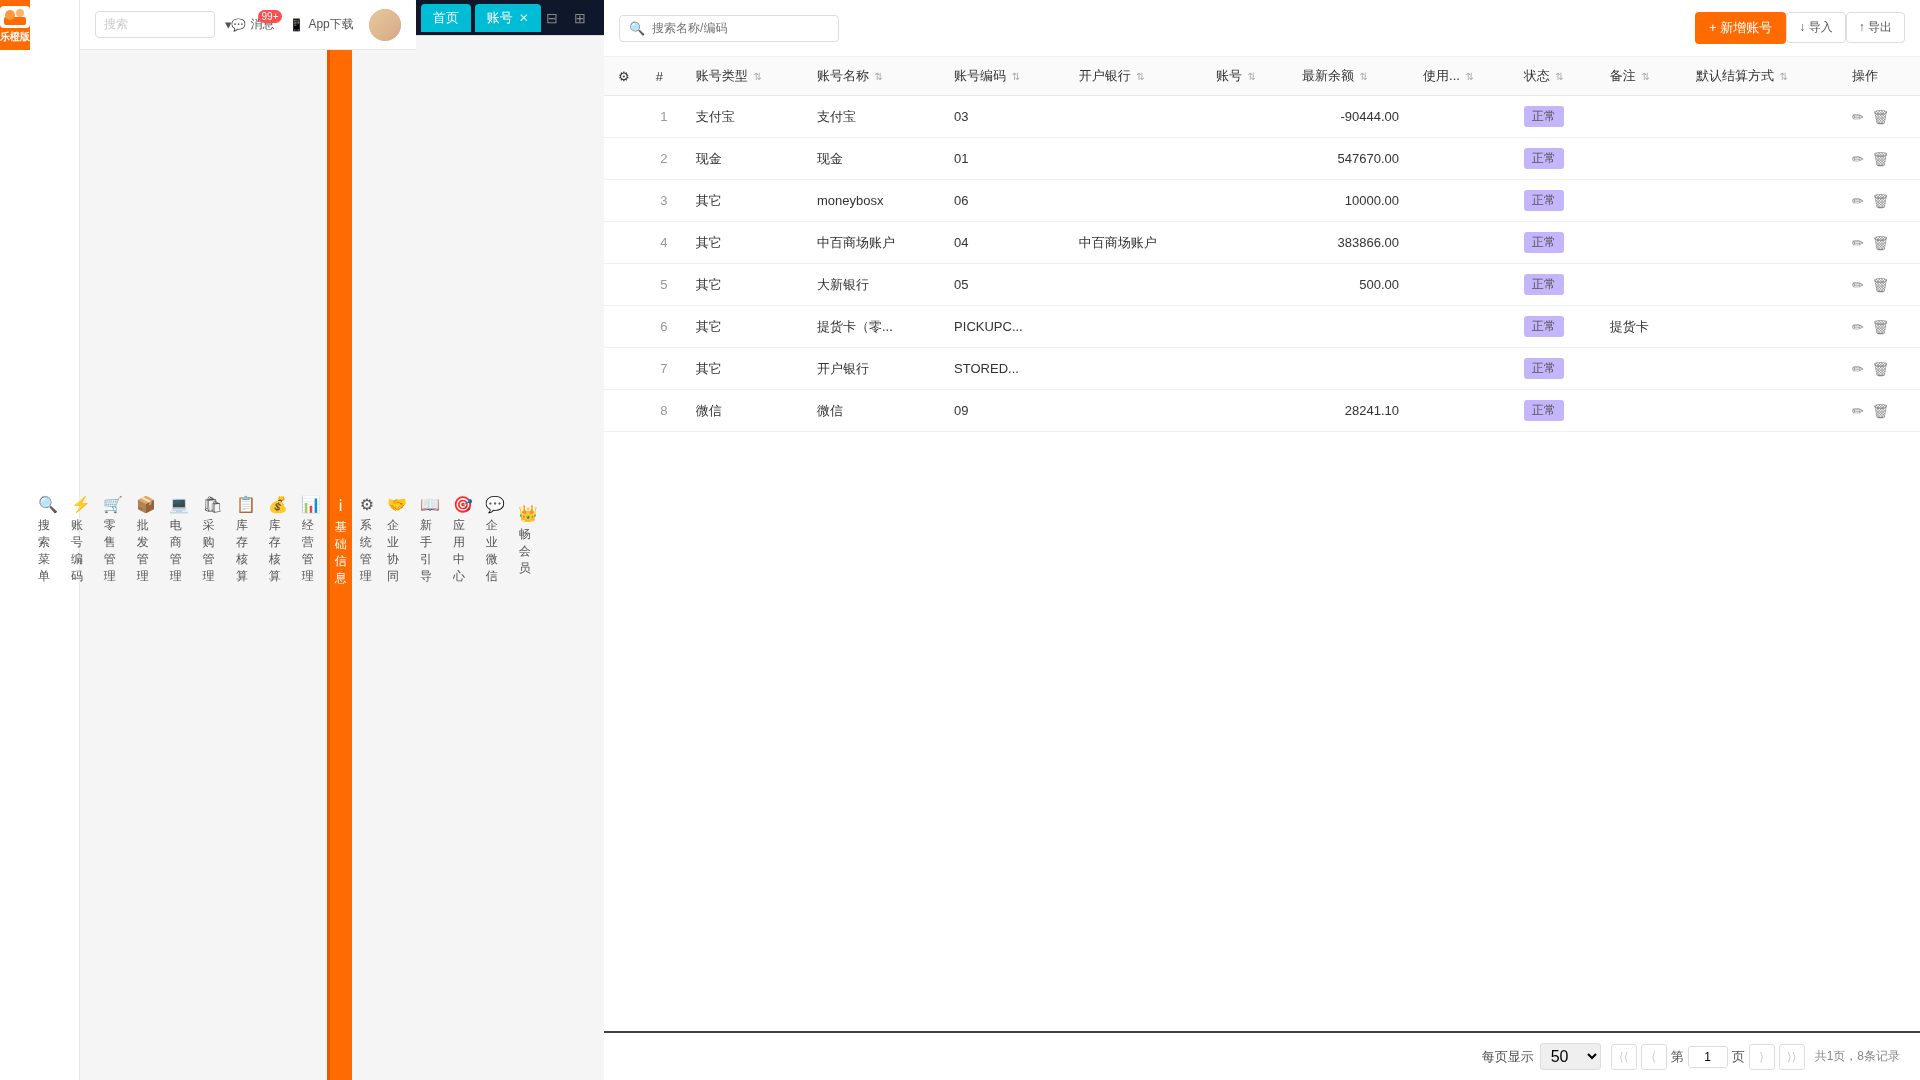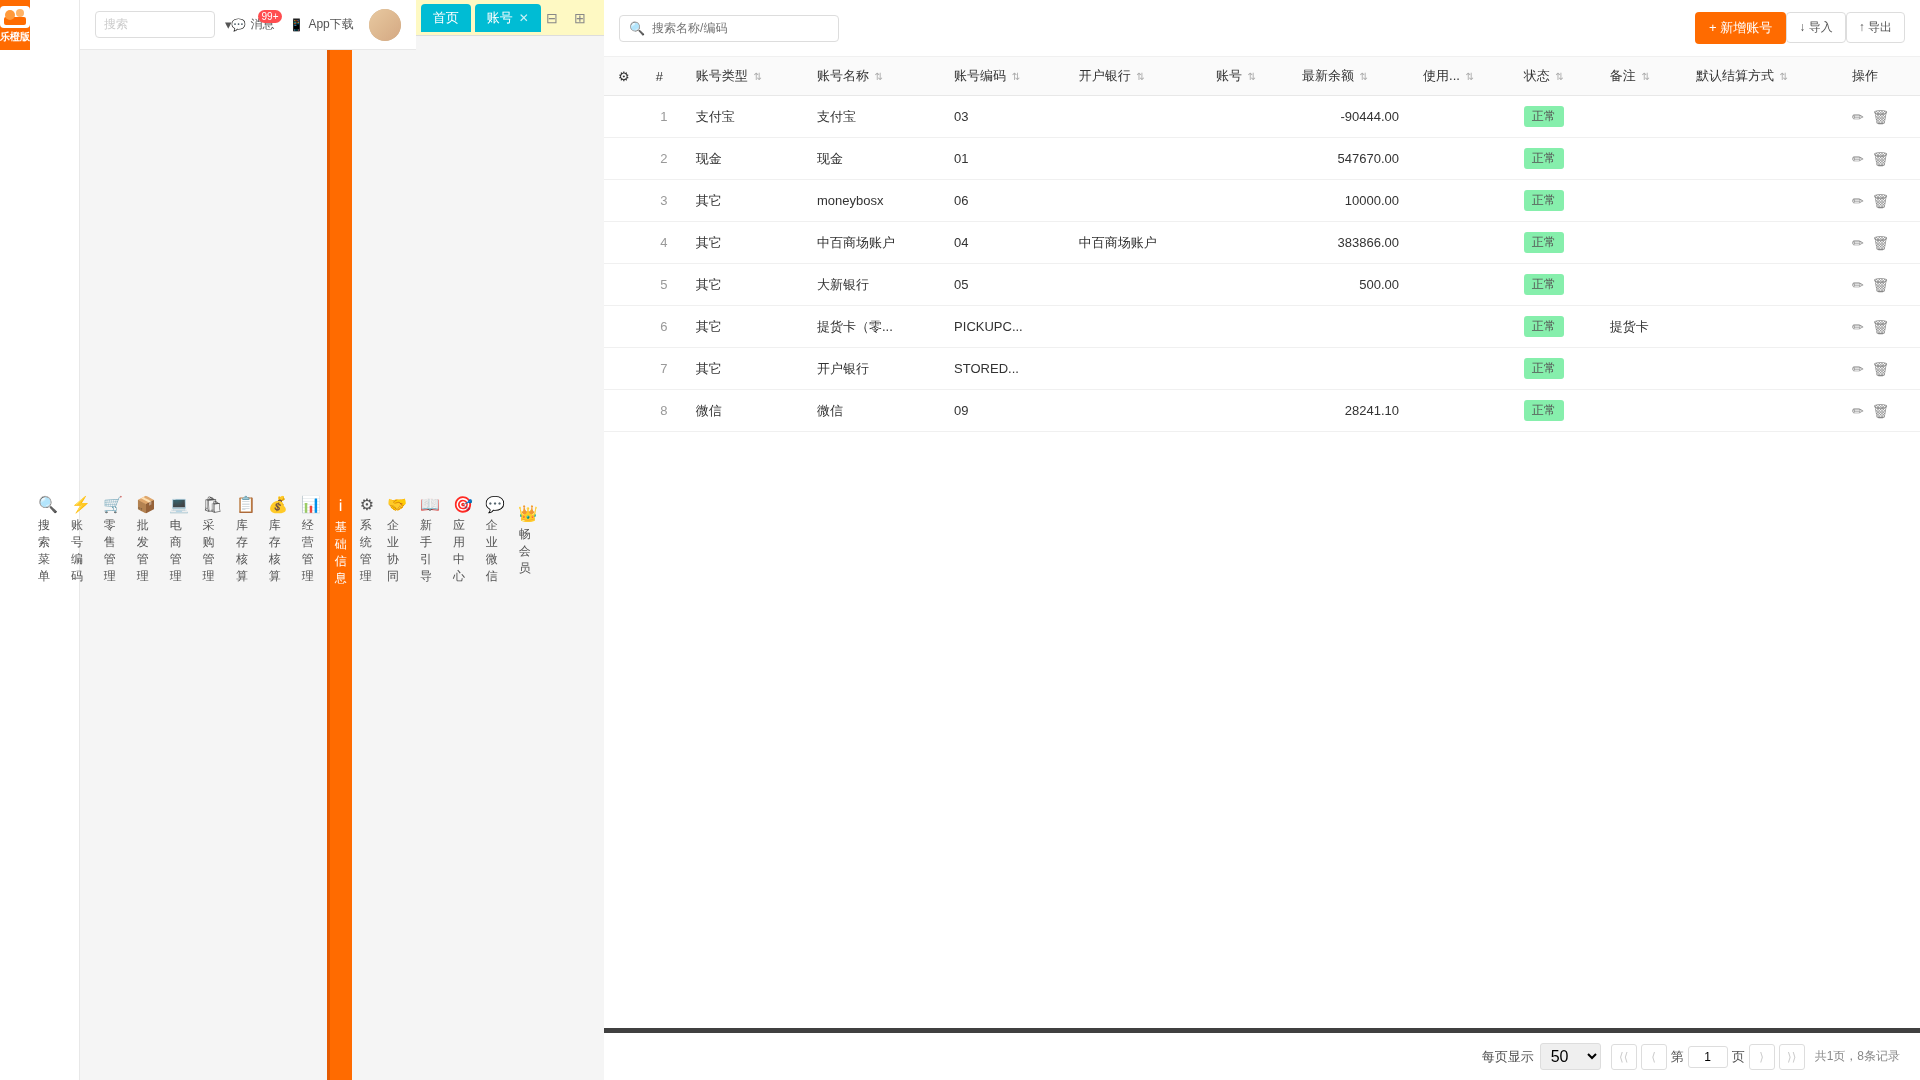--- a/index.html
+++ b/index.html
@@ -133,21 +133,21 @@
     .topbar-avatar {
       width: 32px;
       height: 32px;
       border-radius: 50%;
       background: #d4b896;
       overflow: hidden;
     }
 
     
     .tabbar {
-      background: #fef9c3;
+      background: #0f172a;
       display: flex;
       align-items: center;
       height: 36px;
       border-bottom: 1px solid #ddd;
       padding: 0 5px;
     }
     .tab {
       display: flex;
       align-items: center;
       padding: 0 12px;
@@ -272,39 +272,39 @@
     }
     .col-num { width: 40px; color: #999; text-align: center; }
     .status-badge {
       display: inline-block;
       background: #f0f0f0;
       color: #555;
       border-radius: 3px;
       padding: 2px 8px;
       font-size: 12px;
     }
-    .status-normal { background: #86efac; color: #555; }
+    .status-normal { background: #c4b5fd; color: #555; }
     .action-icons {
       display: flex;
       gap: 8px;
       align-items: center;
     }
     .action-icon {
       cursor: pointer;
       color: #888;
       font-size: 14px;
     }
 
     
     .pagination {
       display: flex;
       align-items: center;
       justify-content: flex-end;
       padding: 10px 20px;
-      border-top: 5px solid #404040;
+      border-top: 2px solid #404040;
       gap: 10px;
       font-size: 13px;
       color: #555;
     }
     .pagination-size {
       display: flex;
       align-items: center;
       gap: 6px;
     }
     .pagination-size select {

